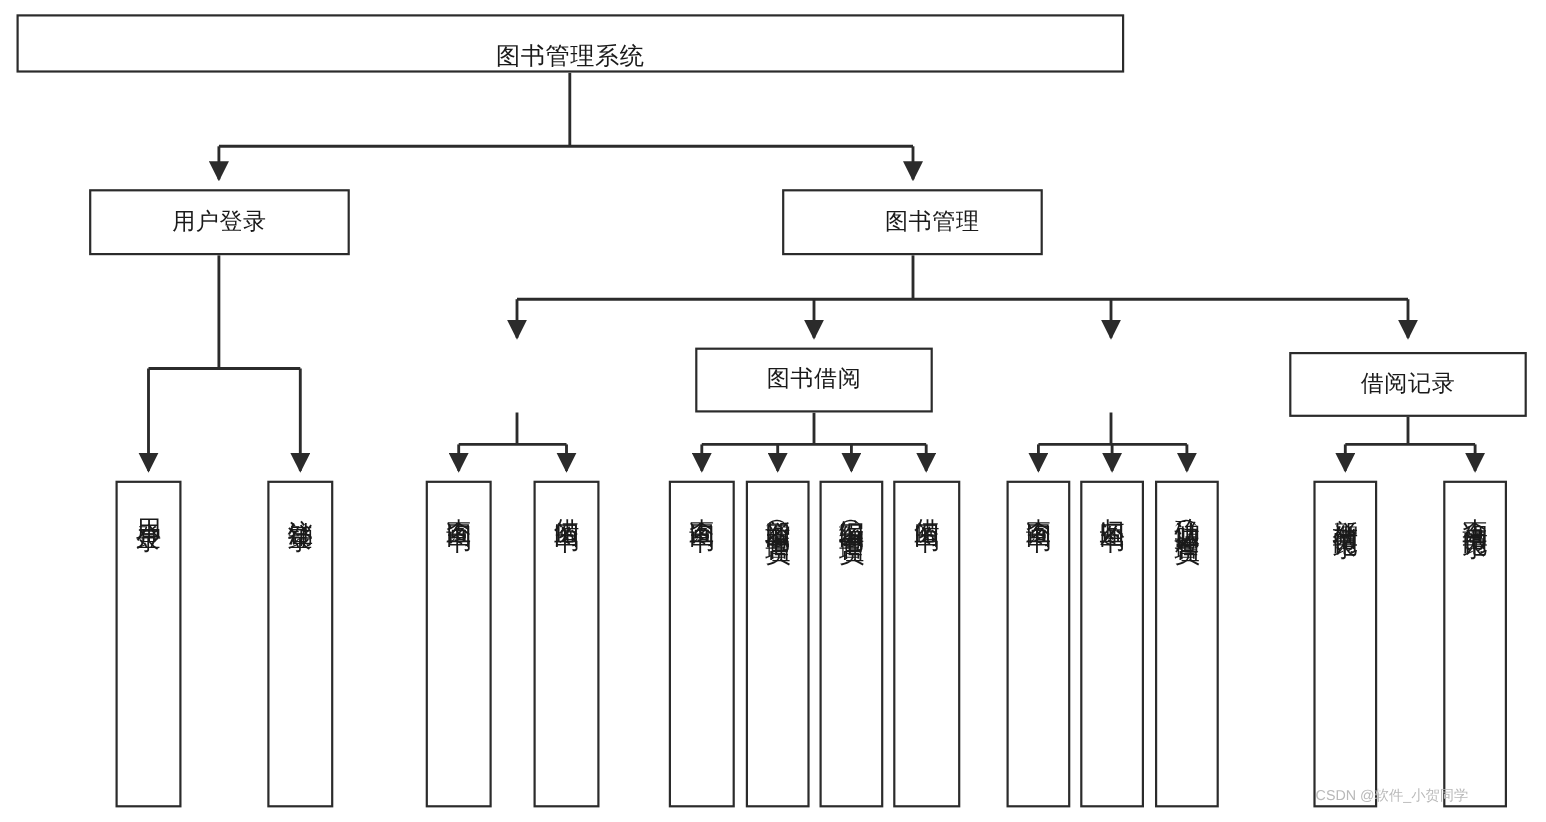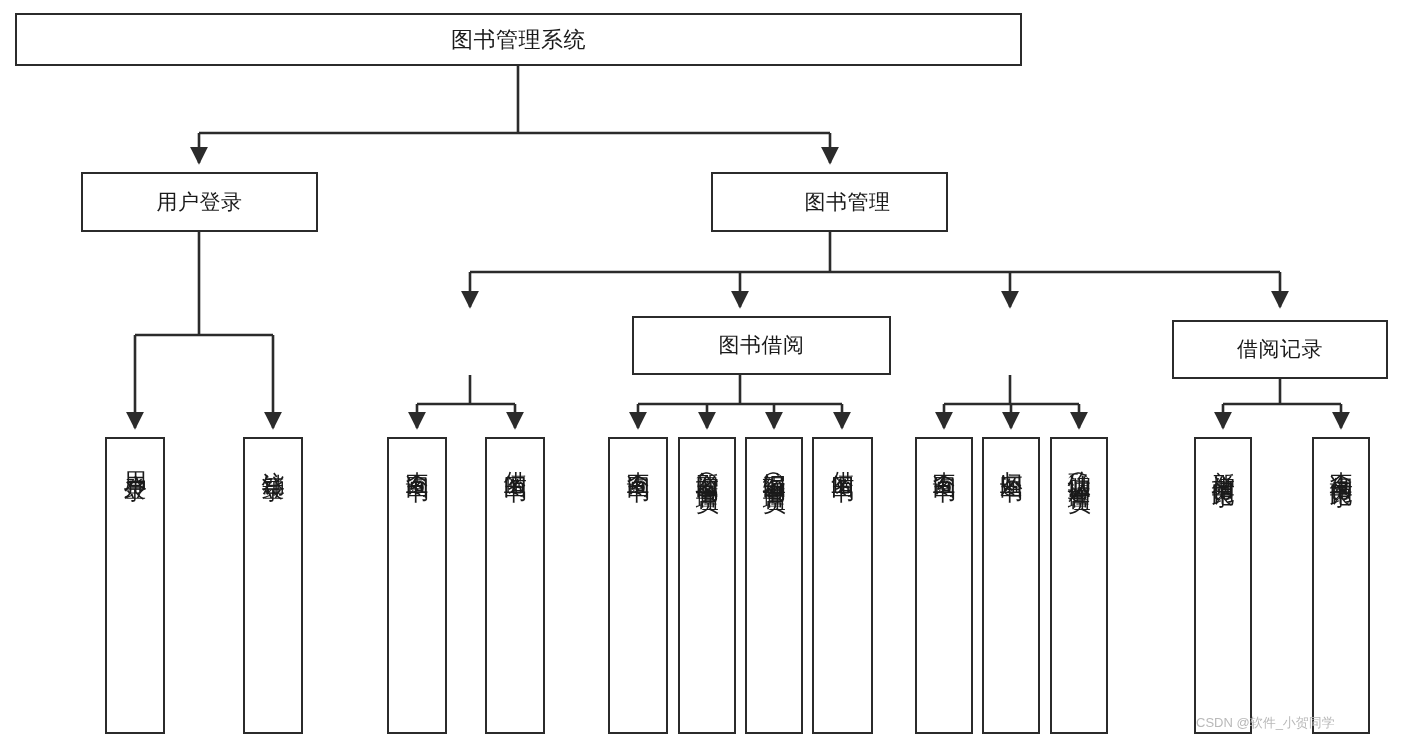--- a/index.html
+++ b/index.html
@@ -121,32 +121,32 @@
       <path d="M 1011 404 L 1011 428" marker-end="url(#arrow)"></path>
       <path d="M 1079 404 L 1079 428" marker-end="url(#arrow)"></path>
 
       <path d="M 1280 375 L 1280 404"></path>
       <path d="M 1223 404 L 1341 404"></path>
       <path d="M 1223 404 L 1223 428" marker-end="url(#arrow)"></path>
       <path d="M 1341 404 L 1341 428" marker-end="url(#arrow)"></path>
     </g>
   </svg>
 
-  <div class="node root horiz" style="left: 15px; top: 13px; width: 1007px; height: 53px;">
+  <div class="node root horiz" style="left: 15px; top: 13px; width: 1007px; height: 53px; align-items: flex-end;">
     <span class="label">图书管理系统</span>
   </div>
 
   <div class="node horiz" style="left: 81px; top: 172px; width: 237px; height: 60px;">
     <span class="label">用户登录</span>
   </div>
   <div class="node horiz" style="left: 711px; top: 172px; width: 237px; height: 60px; padding-left: 36px;">
     <span class="label">图书管理</span>
   </div>
 
-  <div class="node horiz" style="left: 632px; top: 316px; width: 259px; height: 59px;">
+  <div class="node horiz" style="left: 632px; top: 316px; width: 216px; height: 59px;">
     <span class="label">图书借阅</span>
   </div>
   <div class="node horiz" style="left: 1172px; top: 320px; width: 216px; height: 59px;">
     <span class="label">借阅记录</span>
   </div>
 
   <div class="node vert" style="left: 105px; top: 437px; width: 60px; height: 297px;">
     <span class="label">用户登录</span>
   </div>
   <div class="node vert" style="left: 243px; top: 437px; width: 60px; height: 297px;">

